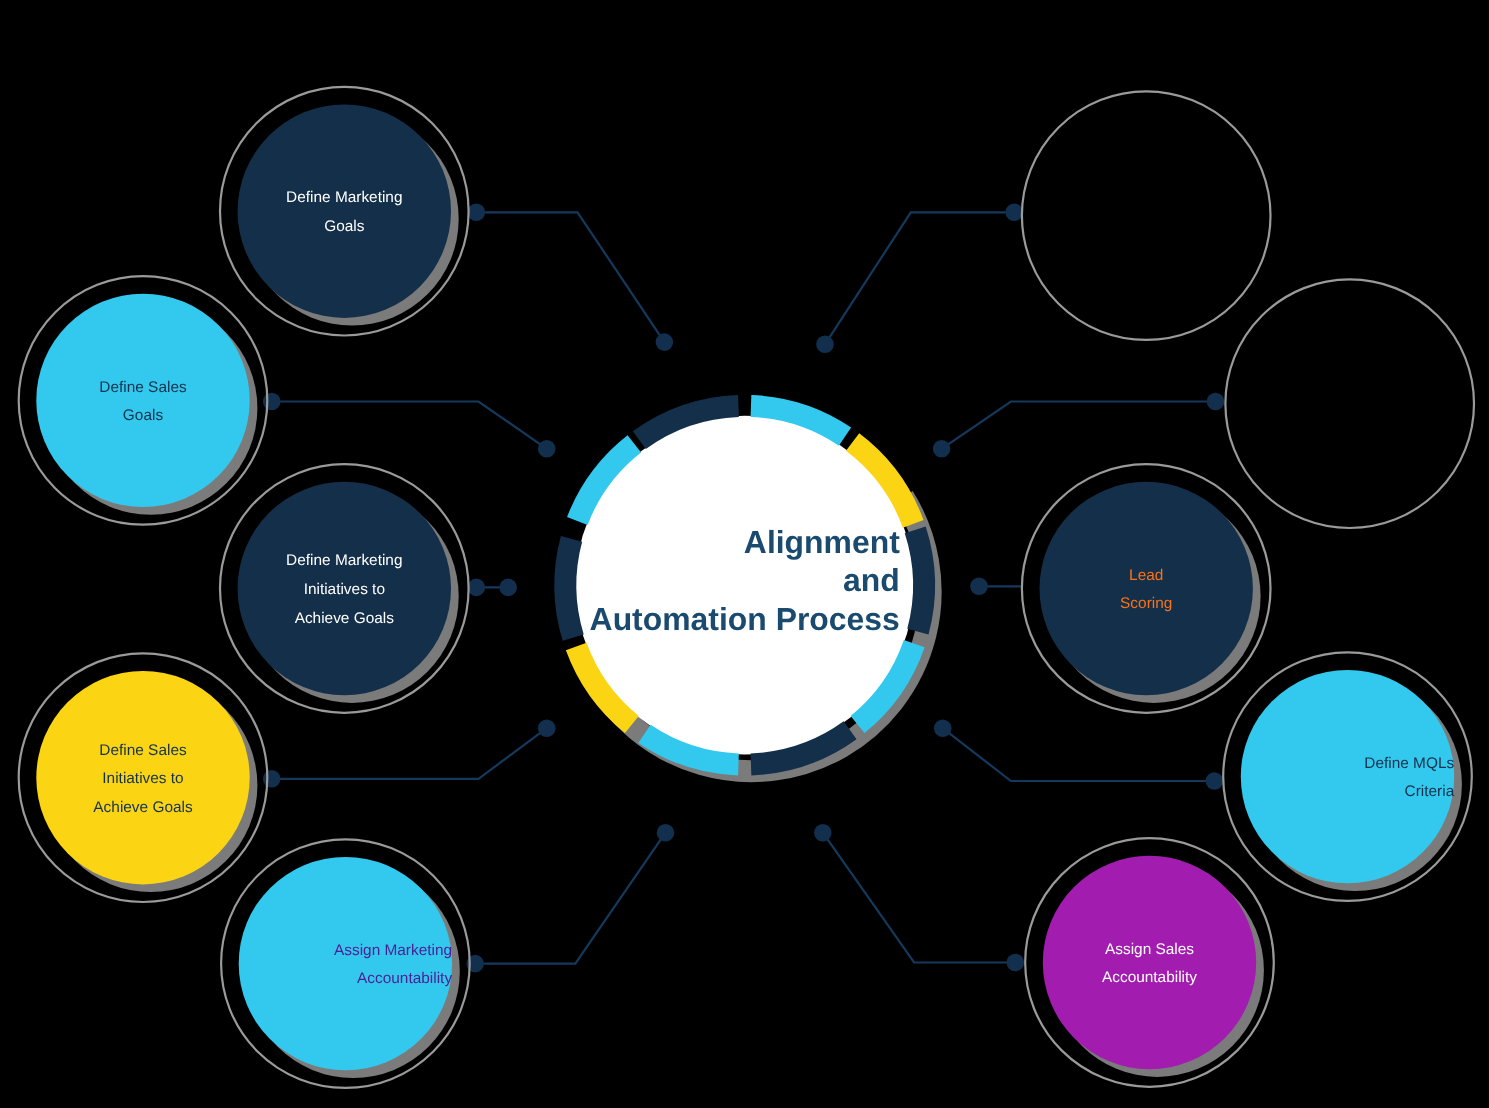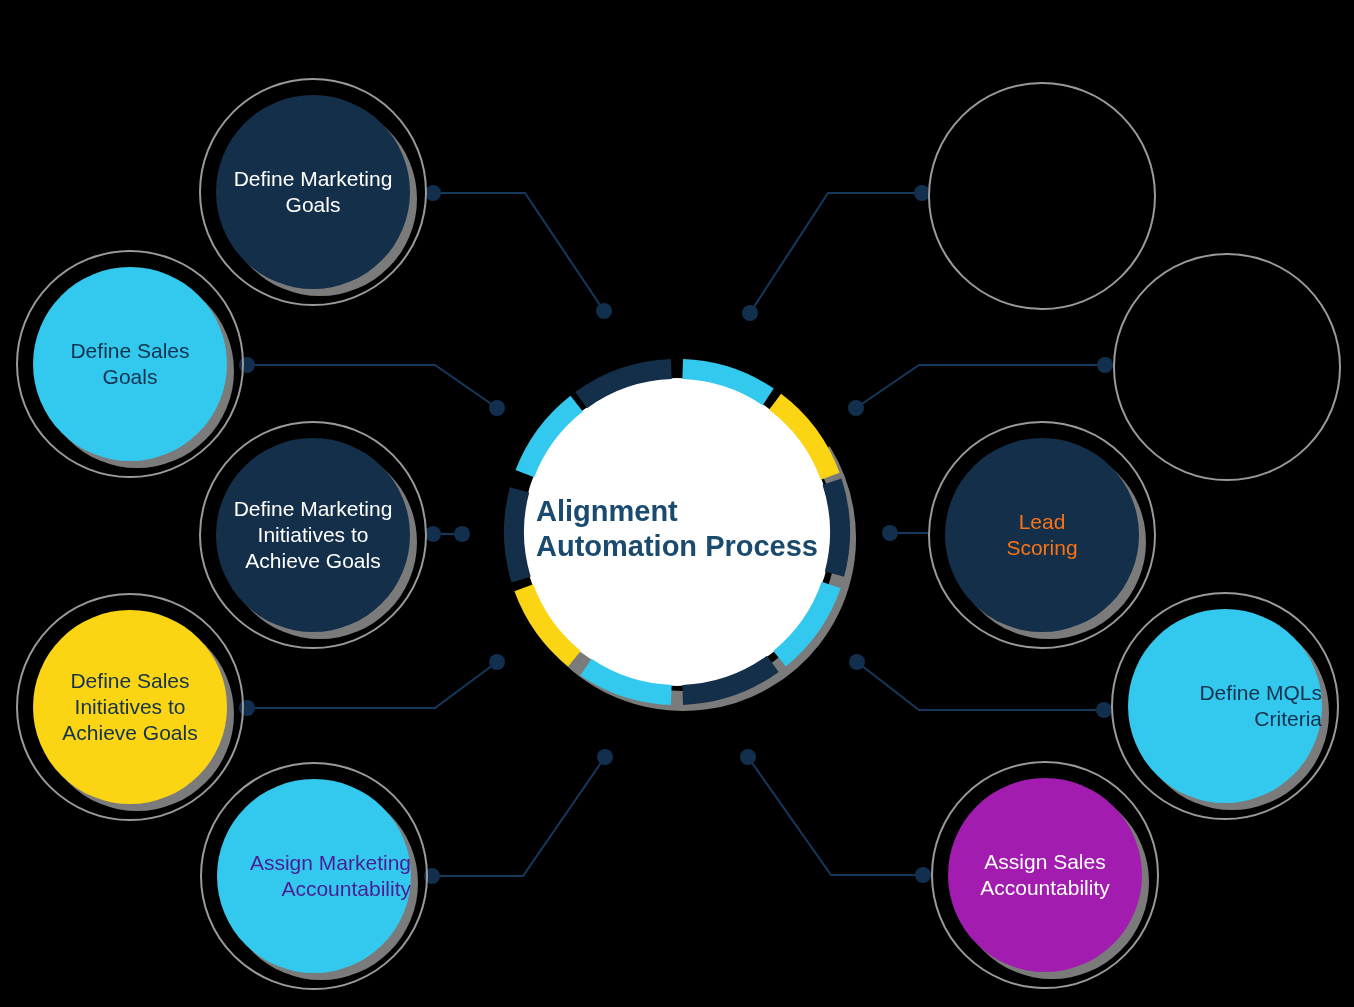--- a/index.html
+++ b/index.html
@@ -7,25 +7,25 @@
     position:relative;width:1354px;height:1007px;background:#000;overflow:hidden;
     font-family:"Liberation Sans", sans-serif;
   }
   .stage svg{position:absolute;left:0;top:0;}
   .node-ring{
     position:absolute;border-radius:50%;border:2px solid #9A9A9A;box-sizing:border-box;
   }
   .node-bubble{
     position:absolute;border-radius:50%;display:flex;flex-direction:column;
     align-items:center;justify-content:center;text-align:center;
-    font-size:21px;line-height:26px;letter-spacing:0;
+    font-size:14px;line-height:26px;letter-spacing:0;
   }
   .node-bubble .ln{display:block;white-space:nowrap;}
   .center-label{
-    position:absolute;transform:translate(-50%,-50%);text-align:left;
+    position:absolute;transform:translate(-50%,-50%);text-align:right;
     font-size:29px;line-height:35px;font-weight:700;white-space:nowrap;
   }
   .center-label .ln{display:block;}
 </style>
 </head>
 <body>
 
 <div class="stage" id="stage" style="background: rgb(0, 0, 0);">
     <svg width="1354" height="1007">
       <path d="M 433 193 L 525 193 L 604 311" stroke="#14395C" stroke-width="2" fill="none"></path>
@@ -65,20 +65,21 @@
       <path d="M 831.12 585.07 A 163 163 0 0 1 779.58 658.67" stroke="#33C9EE" stroke-width="20" fill="none"></path>
       <path d="M 772.81 663.87 A 163 163 0 0 1 682.69 694.90" stroke="#142F49" stroke-width="20" fill="none"></path>
       <path d="M 671.31 694.90 A 163 163 0 0 1 585.85 667.13" stroke="#33C9EE" stroke-width="20" fill="none"></path>
       <path d="M 574.42 658.67 A 163 163 0 0 1 523.83 587.75" stroke="#FBD513" stroke-width="20" fill="none"></path>
       <path d="M 521.12 579.66 A 163 163 0 0 1 519.55 489.81" stroke="#142F49" stroke-width="20" fill="none"></path>
       <path d="M 524.83 473.59 A 163 163 0 0 1 576.65 403.55" stroke="#33C9EE" stroke-width="20" fill="none"></path>
       <path d="M 581.19 400.13 A 163 163 0 0 1 671.31 369.10" stroke="#142F49" stroke-width="20" fill="none"></path>
     </svg>
     <div class="center-label" style="left: 677px; top: 529px; color: rgb(27, 74, 111);">
       <span class="ln">Alignment</span>
+      <span class="ln">and</span>
       <span class="ln">Automation Process</span>
     </div>
     <div class="node-ring" style="left: 199px; top: 78px; height: 228px; width: 228px; border-color: rgb(154, 154, 154);"></div>
     <div class="node-bubble" style="left: 216px; top: 95px; height: 194px; width: 194px; background: rgb(20, 47, 73); color: rgb(255, 255, 255); box-shadow: rgb(123, 123, 123) 7px 7px 0px 0px;">
       <span class="ln">Define Marketing</span>
       <span class="ln">Goals</span>
     </div>
     <div class="node-ring" style="left: 16px; top: 250px; height: 228px; width: 228px; border-color: rgb(154, 154, 154);"></div>
     <div class="node-bubble" style="left: 33px; top: 267px; height: 194px; width: 194px; background: rgb(51, 201, 238); color: rgb(20, 50, 78); box-shadow: rgb(123, 123, 123) 7px 7px 0px 0px;">
       <span class="ln">Define Sales</span>

